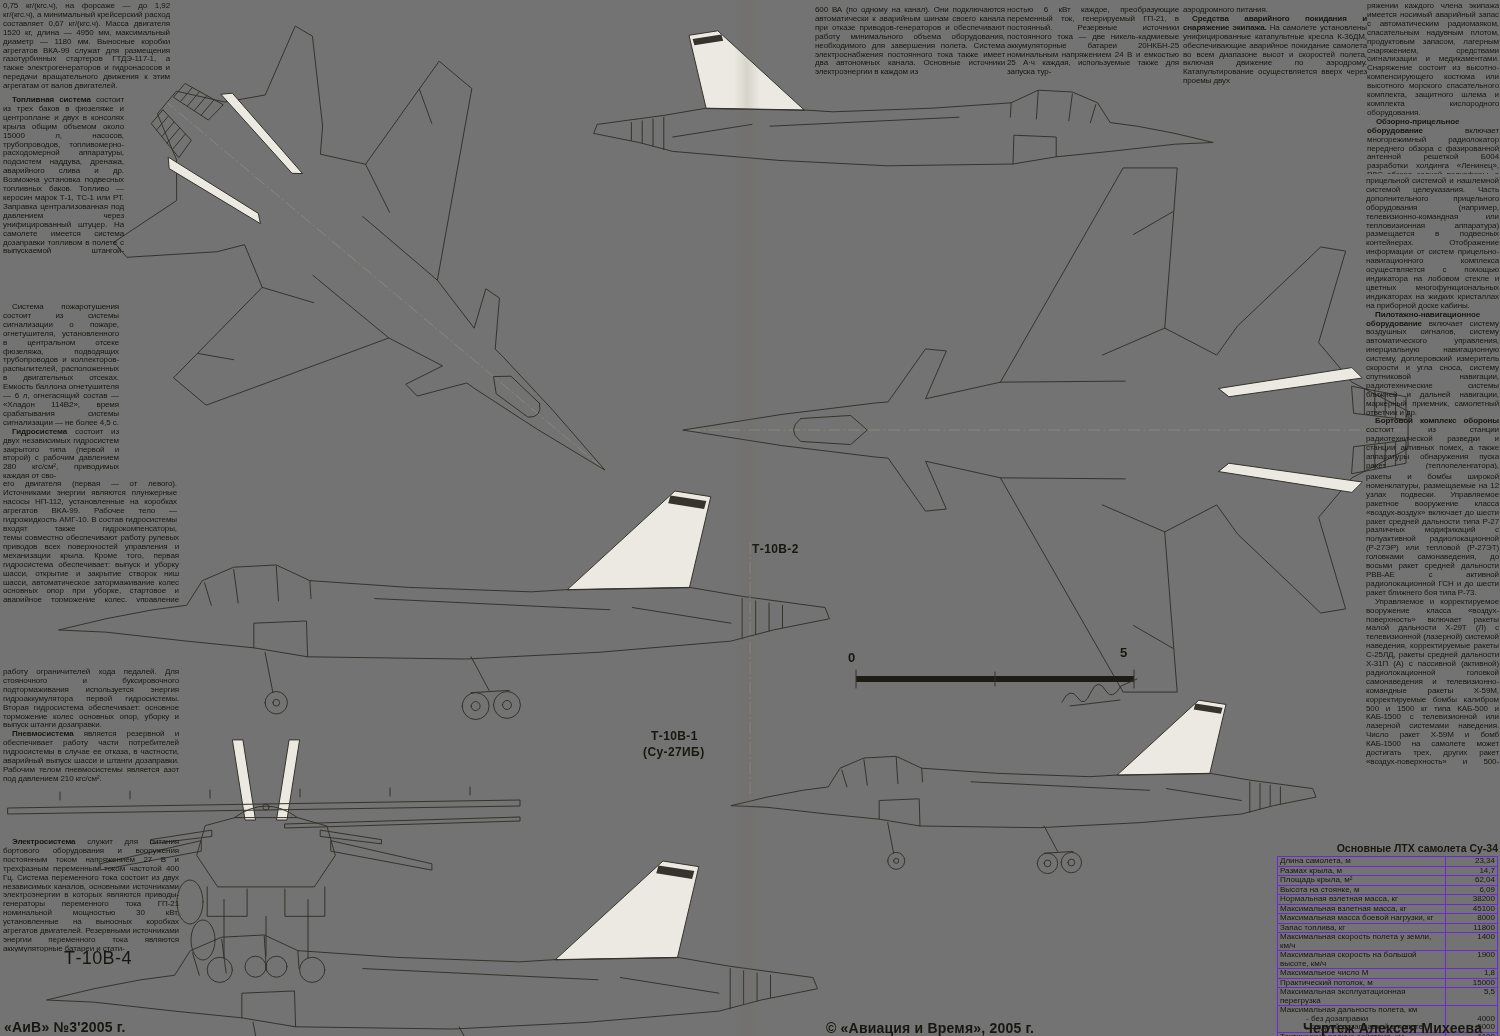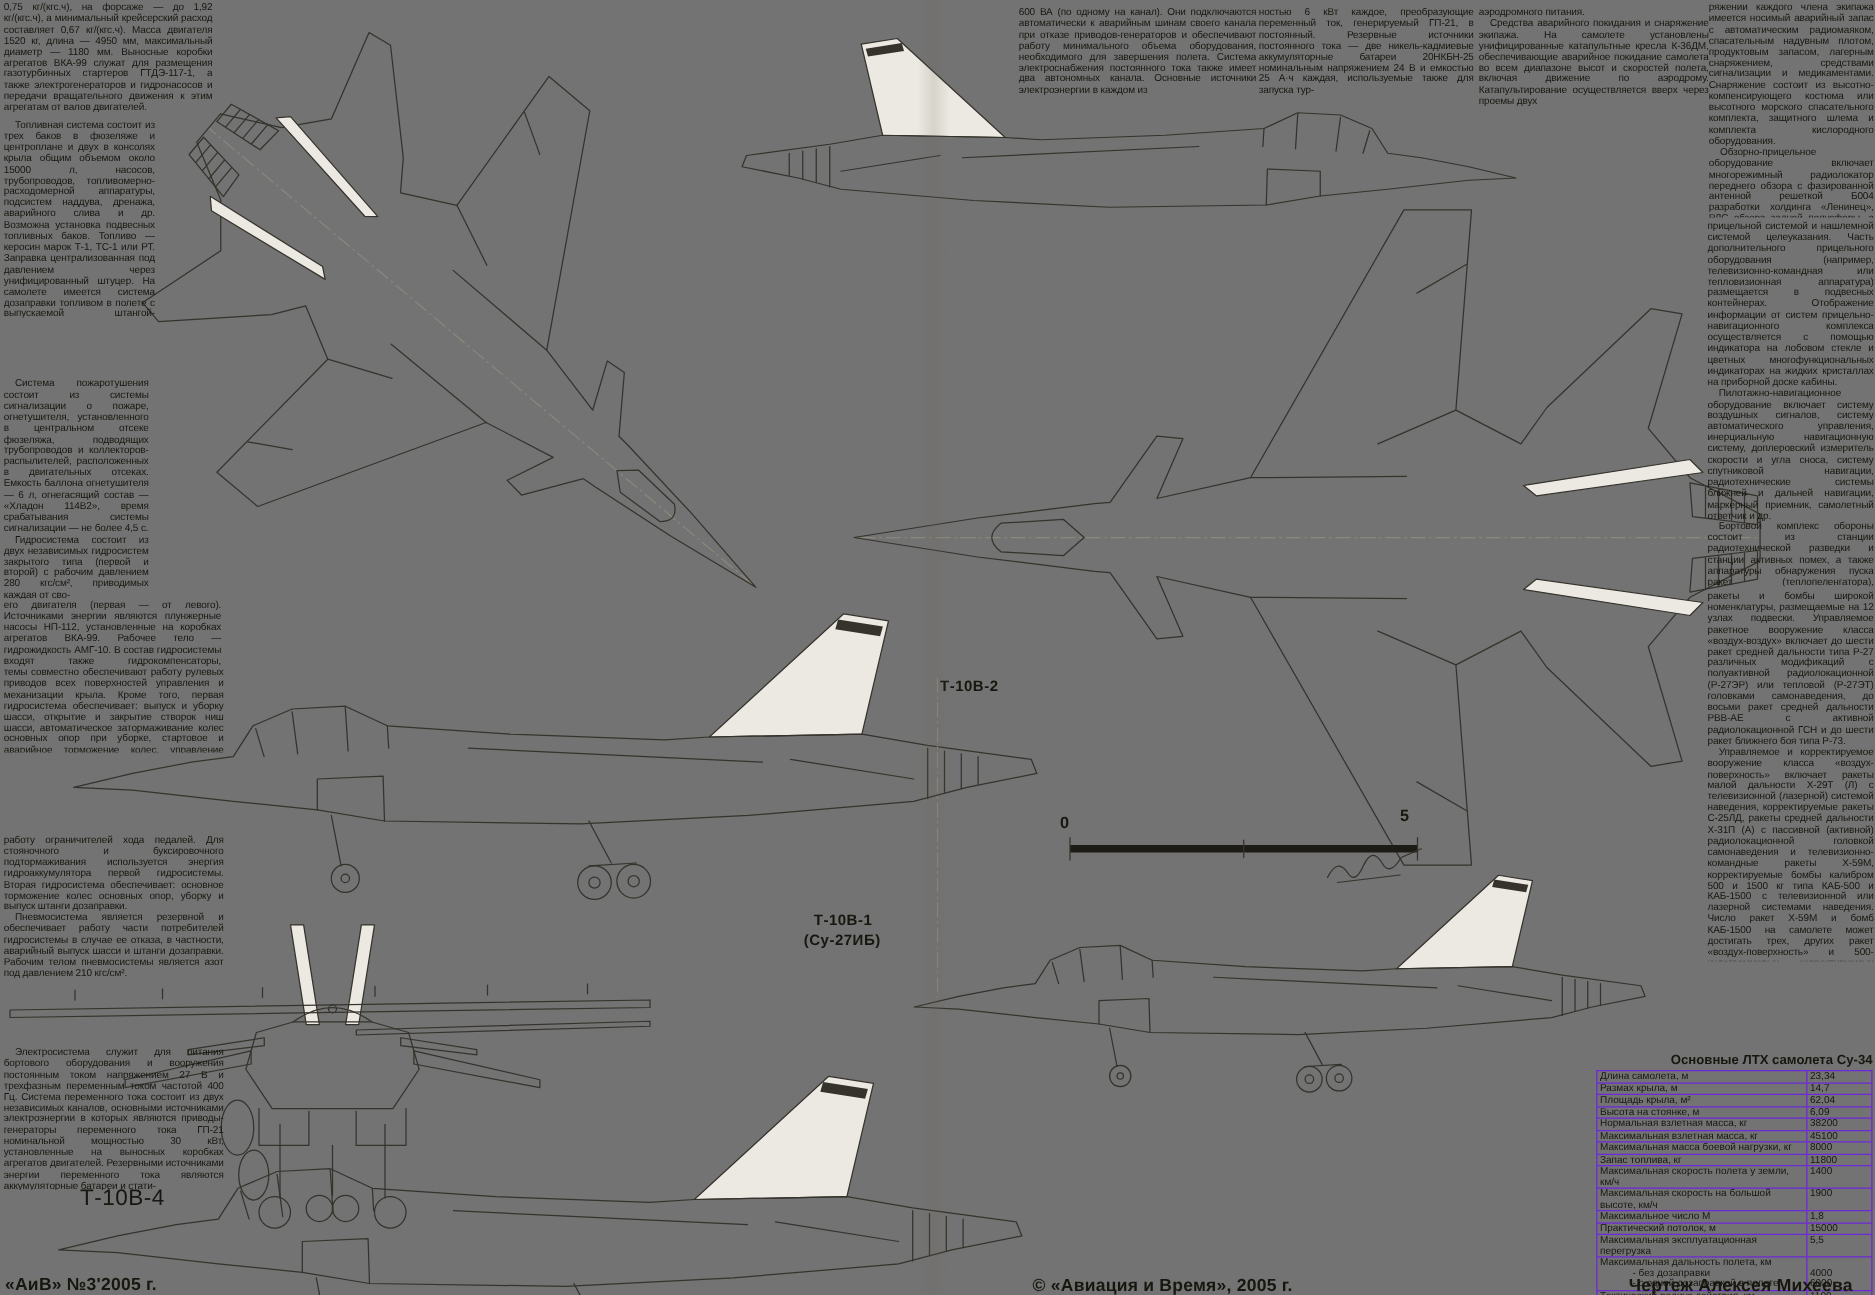--- a/index.html
+++ b/index.html
@@ -2,30 +2,30 @@
 <html lang="ru"><head>
 <meta charset="utf-8">
 <style>
   *{margin:0;padding:0;box-sizing:border-box}
   body{background:#cfcdc6}
   .page{position:relative;width:1500px;height:1036px;background:#737373;overflow:hidden;
         font-family:"Liberation Sans",sans-serif;color:#17160f}
   .tb{position:absolute;overflow:hidden;font-size:8px;line-height:8.9px;letter-spacing:-0.1px}
   .tb p{margin:0;text-align:justify}
   .tb p.ind{text-indent:9px}
-  .b{font-weight:400}
+  .b{font-weight:700}
   .lab{position:absolute;font-weight:700;font-size:12px;letter-spacing:.4px}
   .lab2{position:absolute;font-weight:400;font-size:18px;letter-spacing:.4px}
   .scale-num{position:absolute;font-weight:700;font-size:13px}
   .footer{position:absolute;font-weight:700;font-size:14px;letter-spacing:.2px}
   .tbl-wrap{position:absolute;left:1277px;top:842px;width:221px}
   .tbl-title{font-weight:700;font-size:10.5px;text-align:right;margin-bottom:2px}
   table.spec{width:100%;border-collapse:collapse;font-size:8px;line-height:8.5px}
   .spec td{border:1px solid #6d28d9;padding:0 2px;vertical-align:top}
-  .spec td.tv{width:52px;text-align:left}
+  .spec td.tv{width:52px;text-align:right}
   .spec .ind2{padding-left:26px}
   svg.art{position:absolute;left:0;top:0}
   .ln{fill:none;stroke:#35332c;stroke-width:1;vector-effect:non-scaling-stroke;stroke-linejoin:round;stroke-linecap:round}
   .fillg{fill:#ebe9e1}
   .dark{fill:#35332c;stroke:none}
   .blk{fill:#1c1b16;stroke:none}
   .cl{fill:none;stroke:#8a877c;stroke-width:1;vector-effect:non-scaling-stroke;stroke-dasharray:12 3 2 3}
   .fold{position:absolute;top:0;height:1036px;width:26px;left:734px;pointer-events:none;
         background:linear-gradient(90deg,rgba(0,0,0,0),rgba(105,100,88,.16),rgba(0,0,0,0))}
 </style>

